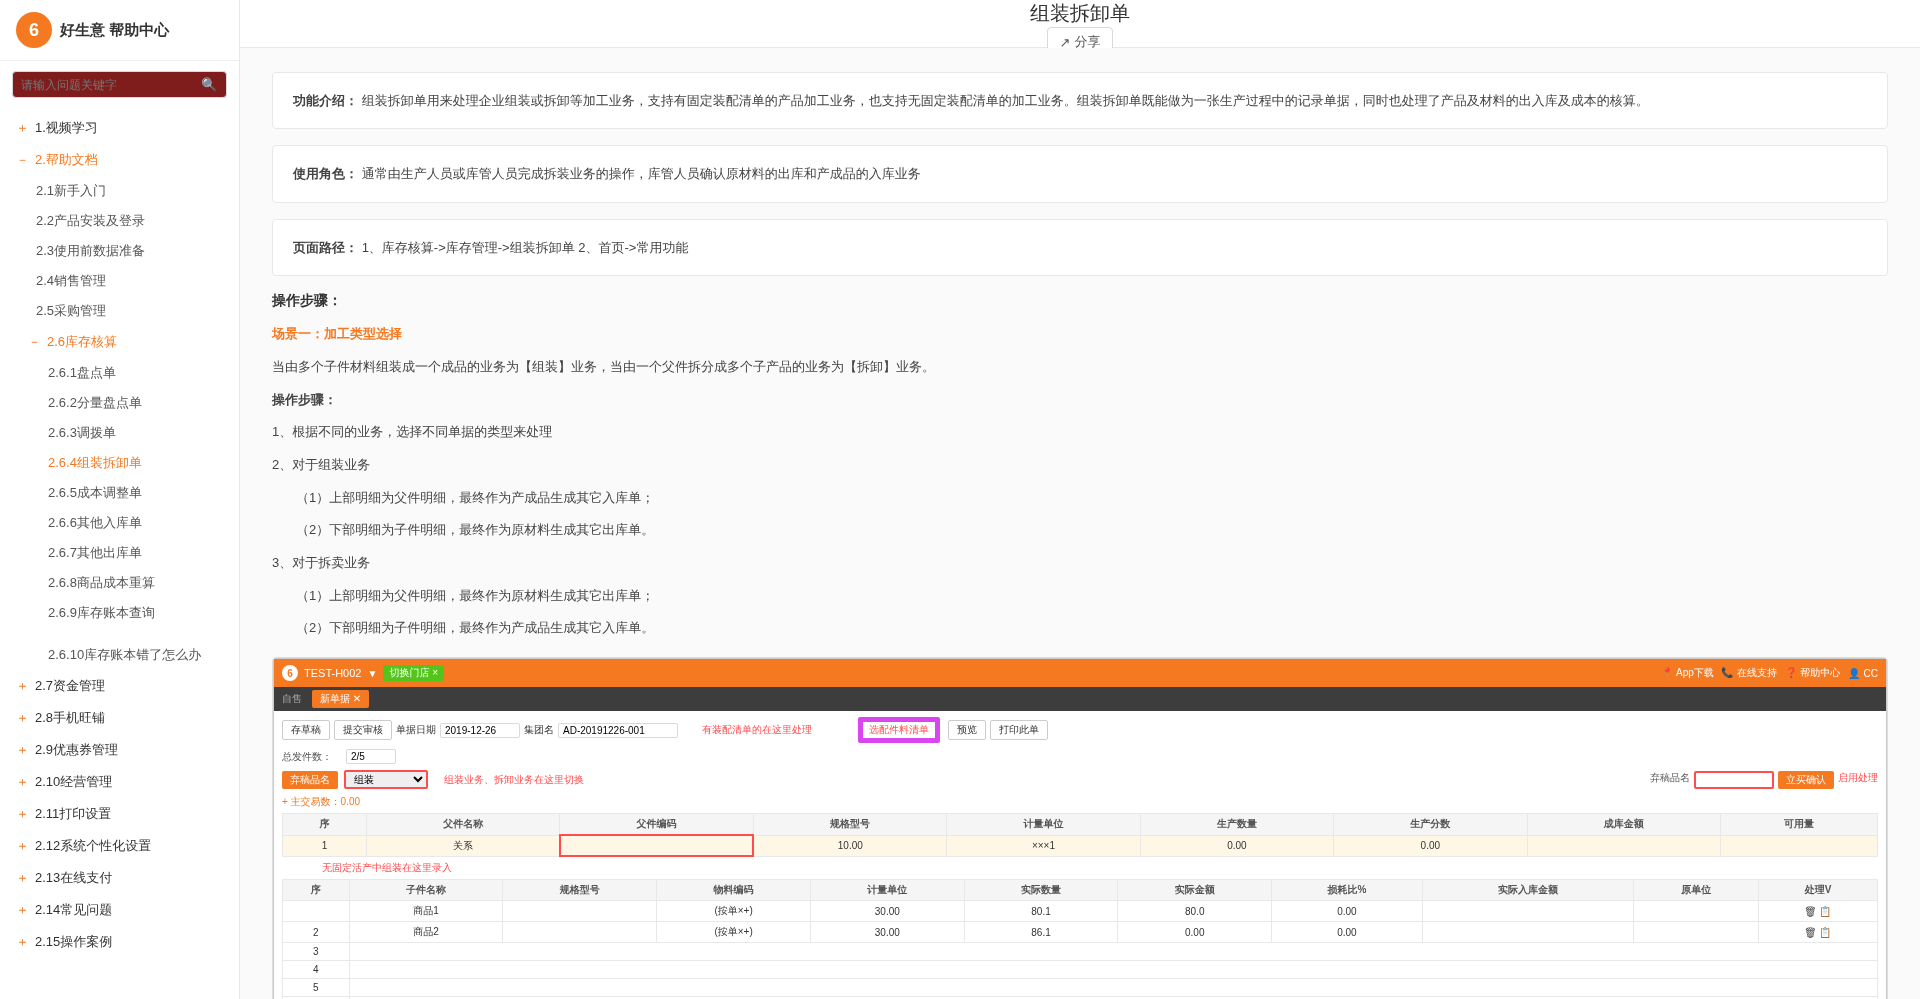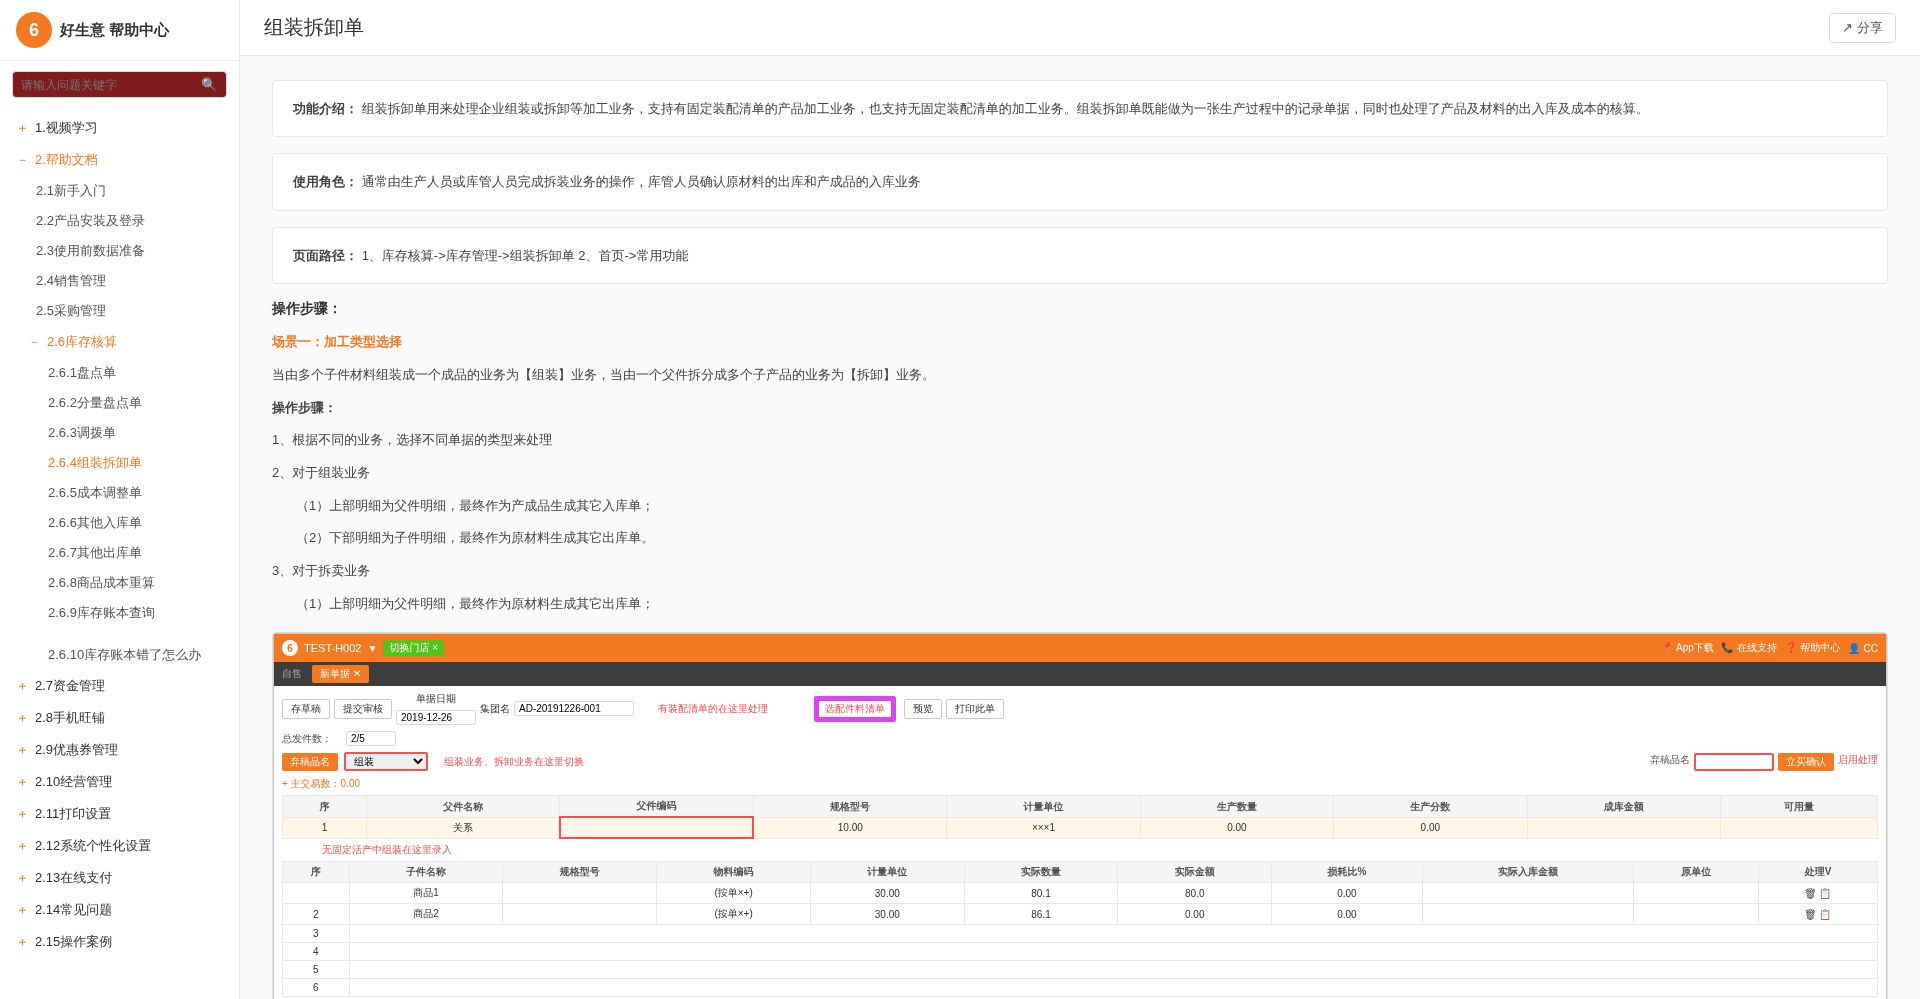--- a/index.html
+++ b/index.html
@@ -73,26 +73,27 @@
     
     #main {
       flex: 1;
       display: flex;
       flex-direction: column;
       overflow: hidden;
     }
     #top-bar {
       background: #fff;
       padding: 0 24px;
-      height: 56px;
+      height: 48px;
       display: flex;
       align-items: center;
       justify-content: space-between;
       border-bottom: 1px solid #e8e8e8;
       flex-shrink: 0;
+      flex-direction: column;
     }
     .page-title { font-size: 20px; font-weight: 500; color: #333; }
     .share-btn {
       display: flex; align-items: center;
       border: 1px solid #d9d9d9;
       border-radius: 4px;
       padding: 5px 12px;
       cursor: pointer;
       font-size: 13px;
       color: #555;
@@ -341,20 +342,21 @@
 
       <div class="content-text">当由多个子件材料组装成一个成品的业务为【组装】业务，当由一个父件拆分成多个子产品的业务为【拆卸】业务。</div>
 
       <div class="content-text bold">操作步骤：</div>
       <div class="content-text">1、根据不同的业务，选择不同单据的类型来处理</div>
       <div class="content-text">2、对于组装业务</div>
       <div class="content-text" style="padding-left:24px;">（1）上部明细为父件明细，最终作为产成品生成其它入库单；</div>
       <div class="content-text" style="padding-left:24px;">（2）下部明细为子件明细，最终作为原材料生成其它出库单。</div>
       <div class="content-text">3、对于拆卖业务</div>
       <div class="content-text" style="padding-left:24px;">（1）上部明细为父件明细，最终作为原材料生成其它出库单；</div>
+      <div class="content-text" style="padding-left:24px;">（2）下部明细为子件明细，最终作为产成品生成其它入库单。</div>
     </div>
 
     <div class="screenshot-container annotation-container">
       <div class="app-screenshot">
 
         <div class="app-topbar">
           <div class="app-topbar-left">
             <span style="background:#fff;color:#f47920;border-radius:50%;width:16px;height:16px;display:inline-flex;align-items:center;justify-content:center;font-size:10px;font-weight:bold;">6</span>
             <span style="font-size:11px;">TEST-H002</span>
             <span style="font-size:10px;">▼</span>
@@ -371,21 +373,21 @@
         <div style="background:#3d3d3d;display:flex;align-items:center;padding:0 8px;height:24px;gap:10px;">
           <span style="color:#aaa;font-size:10px;">自售</span>
           <span style="background:#f47920;color:#fff;padding:2px 8px;border-radius:2px;font-size:10px;">新单据 ✕</span>
         </div>
 
         <div style="padding:6px 8px;background:#fff;">
 
           <div style="display:flex;gap:4px;margin-bottom:6px;align-items:center;flex-wrap:wrap;">
             <button class="app-btn white">存草稿</button>
             <button class="app-btn white">提交审核</button>
-            <div style="display:flex;align-items:center;gap:4px;font-size:10px;flex-direction:column;">
+            <div style="display:flex;align-items:center;gap:4px;font-size:10px;">
               <span>单据日期</span>
               <input class="app-input" value="2019-12-26" style="">
             </div>
             <div style="display:flex;align-items:center;gap:4px;font-size:10px;">
               <span>集团名</span>
               <input class="app-input" style="width: 120px;" value="AD-20191226-001">
             </div>
 
             <div style="position:relative;display:flex;align-items:center;margin-left:20px;">
               <span style="color:#ff4d4f;font-size:10px;margin-right:6px;">有装配清单的在这里处理</span>

